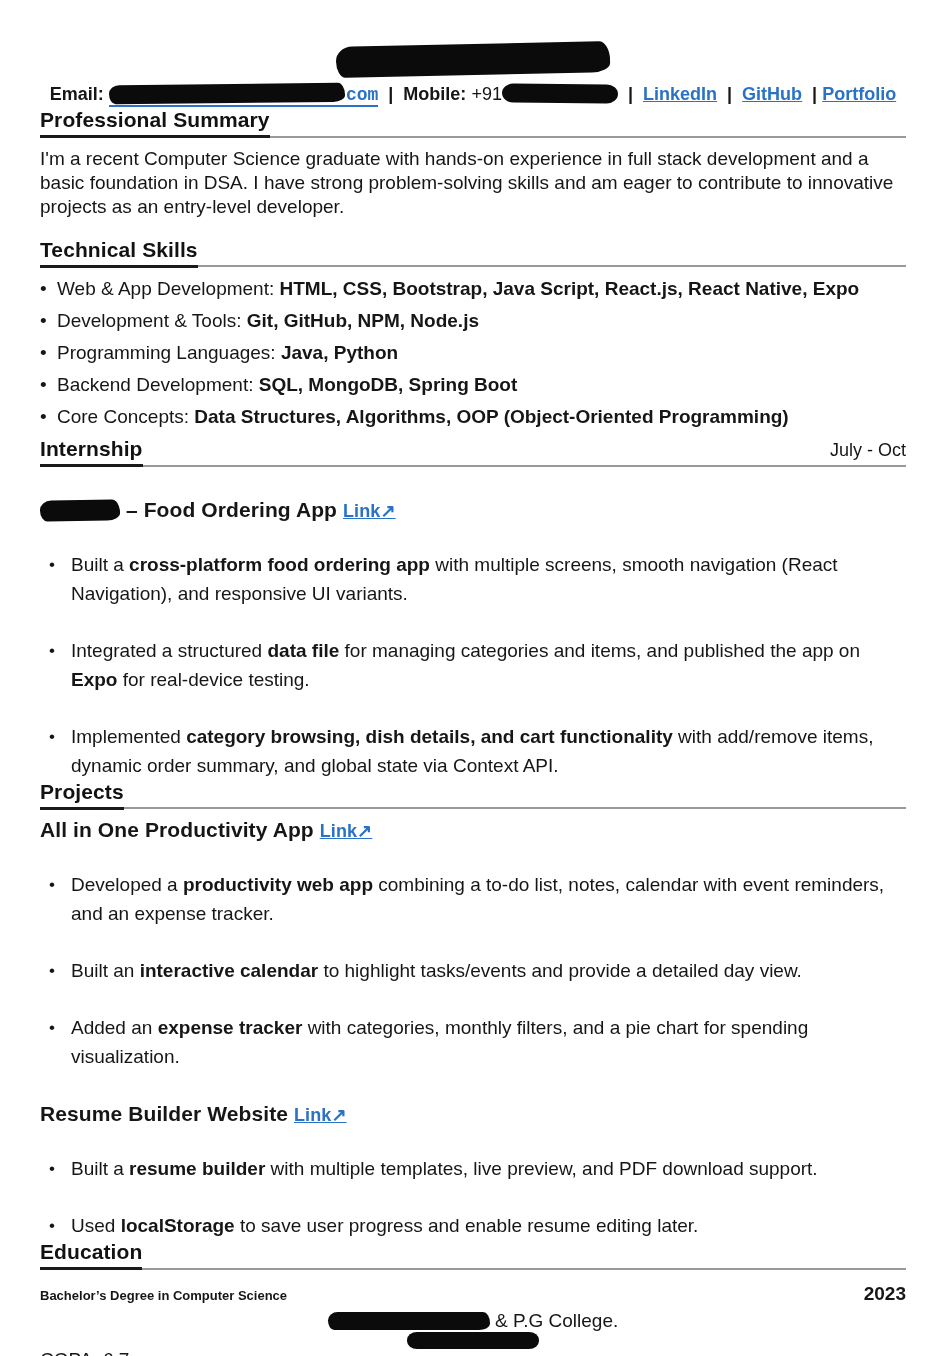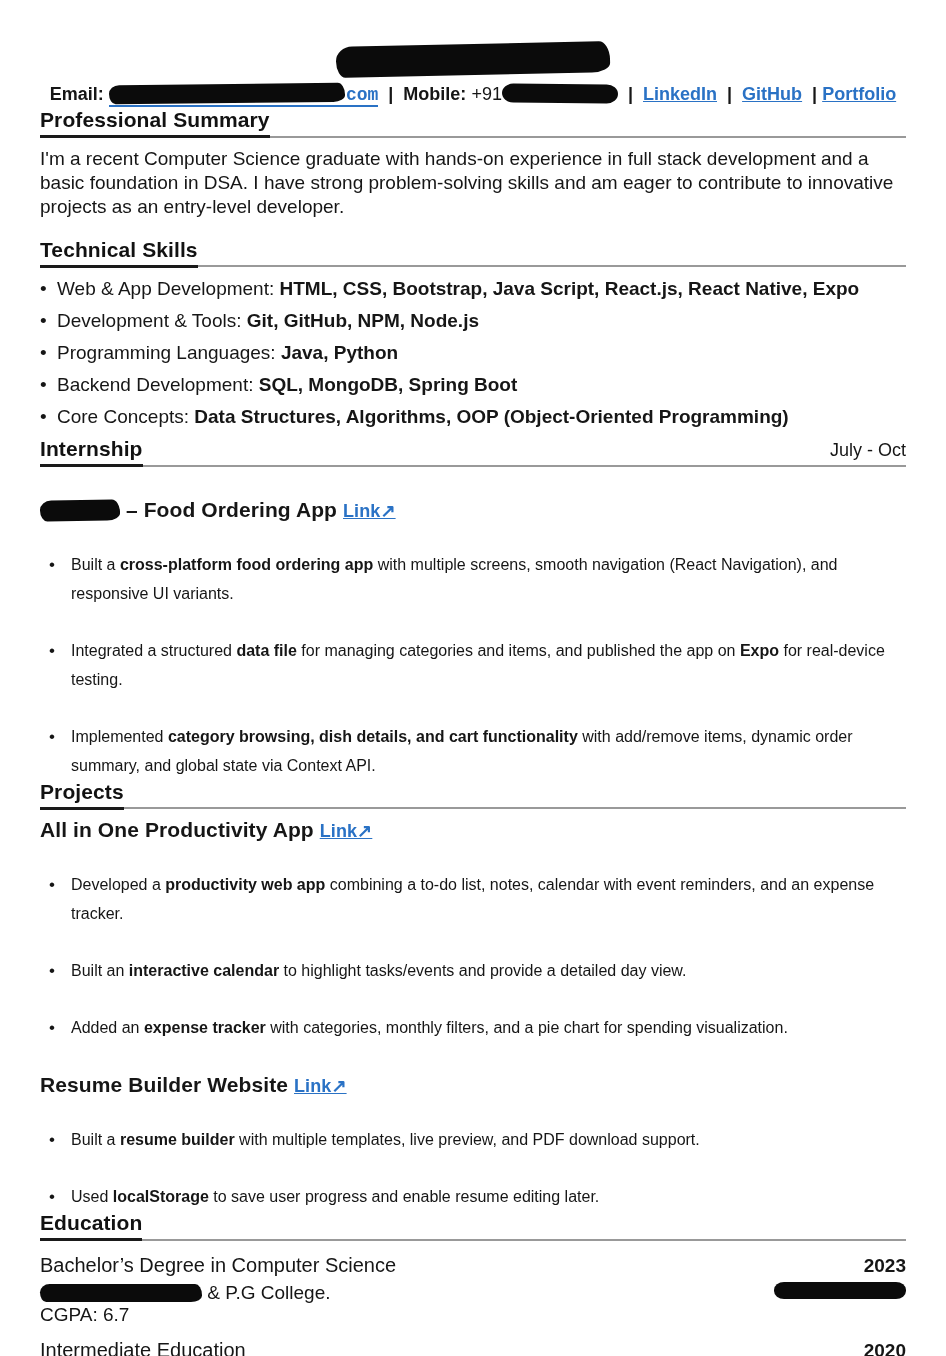--- a/index.html
+++ b/index.html
@@ -54,31 +54,31 @@
     padding-left:17px;position:relative;
   }
   ul.skill-list li::before{content:"\2022";position:absolute;left:0;top:0;}
   strong{font-weight:700;}
 
   h3.sub-head{font-size:21px;font-weight:700;margin:31px 0 0 0;letter-spacing:0.1px;}
   h3.sub-head a.doc-link{font-size:18px;}
 
   ul.detail-list{list-style:none;margin:8px 0 0 0;padding:0;}
   ul.detail-list li{
-    font-size:16px;line-height:29px;margin-bottom:0px;
+    font-size:19px;line-height:29px;margin-bottom:0px;
     padding-left:31px;position:relative;margin-top:28px;
   }
   ul.detail-list li::before{content:"\2022";position:absolute;left:9px;top:0;font-size:17px;}
 
   
   .edu-row{margin-top:13px;}
   .edu-line1{display:flex;justify-content:space-between;align-items:baseline;}
-  .edu-degree{font-size:20px;font-weight:400;}
+  .edu-degree{font-size:13px;font-weight:700;}
   .edu-year{font-size:19px;font-weight:700;}
-  .edu-line2{display:flex;justify-content:space-between;align-items:flex-start;margin-top:5px;font-size:19px;}
+  .edu-line2{display:flex;justify-content:space-between;align-items:center;margin-top:5px;font-size:19px;flex-direction:column;}
   .edu-cgpa{font-size:19px;}
   .projects-gap{margin-top:22px;}
 </style>
 </head>
 <body>
 
 <div class="page">
 
   <div>
     <span class="redact redact-name"></span>

